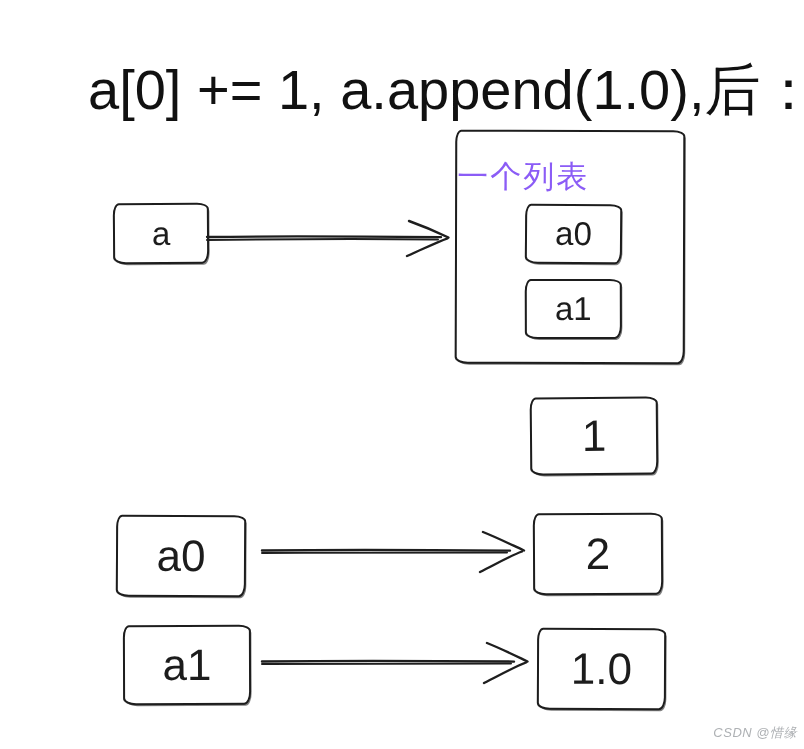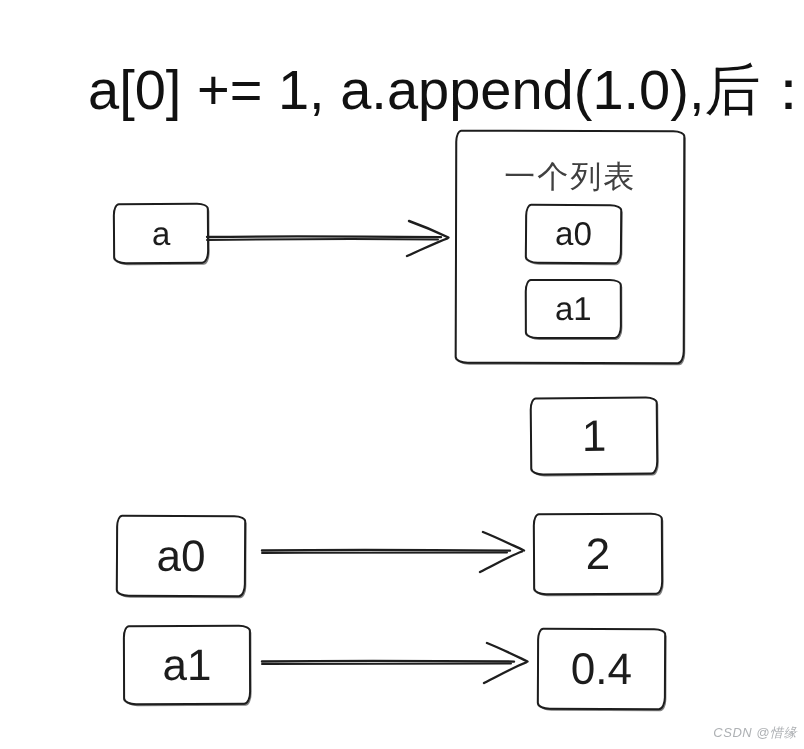--- a/index.html
+++ b/index.html
@@ -14,22 +14,22 @@
   
   .sketch-box{
     position:absolute;background:#fff;border:2.4px solid #1d1d1d;
     border-radius:6px 12px 7px 13px / 12px 6px 13px 7px;
     box-shadow:1.5px 2px 0 -1px rgba(25,25,25,.55), -1px 1px 0 -1px rgba(25,25,25,.3);
     display:flex;align-items:center;justify-content:center;
   }
   .box-a      {left:113px;top:203px;width:92px; height:57px; font-size:33px; transform:rotate(-.4deg);}
   .list-box   {left:455px;top:130px;width:226px;height:230px; transform:rotate(.15deg);
                display:block;}
-  .list-label {position:absolute;left:0;right:0;top:24px;text-align:center;
-               font-size:31px;color:#404040;letter-spacing:2px;
+  .list-label {position:absolute;left:0;right:0;top:24px;
+               font-size:31px;color:#8b5cf6;letter-spacing:2px;
                font-family:"Liberation Serif","DejaVu Serif",serif;}
   .inner-a0   {left:68px;top:72px; width:93px;height:56px;font-size:33px;transform:rotate(.3deg);}
   .inner-a1   {left:68px;top:147px;width:93px;height:56px;font-size:33px;transform:rotate(-.3deg);}
   .list-box .sketch-box{position:absolute;}
   .box-one    {left:530px;top:397px;width:124px;height:74px;font-size:44px;transform:rotate(-.5deg);}
   .box-a0     {left:116px;top:515px;width:126px;height:78px;font-size:44px;transform:rotate(.3deg);}
   .box-two    {left:533px;top:513px;width:126px;height:78px;font-size:44px;transform:rotate(-.3deg);}
   .box-a1     {left:123px;top:625px;width:124px;height:76px;font-size:44px;transform:rotate(-.2deg);}
   .box-ten    {left:537px;top:628px;width:125px;height:78px;font-size:44px;transform:rotate(.25deg);}
   .arrow{position:absolute;overflow:visible;}
@@ -88,18 +88,18 @@
   <div class="sketch-box box-a1">
     <span>a1</span>
   </div>
   <svg class="arrow" style="left:258px;top:640px;" width="274" height="46" viewBox="0 0 274 46">
     <path d="M4,21.5 C90,20.5 190,21 256,21.6" stroke-width="2.4"></path>
     <path d="M4,24 C95,23.2 185,23.5 253,23.6" stroke-width="2"></path>
     <path d="M229,3 C244,9 258,16 269.5,21.5" stroke-width="2.4"></path>
     <path d="M226,43 C242,35 256,27 268,22.5" stroke-width="2.4"></path>
   </svg>
   <div class="sketch-box box-ten">
-    <span>0.4</span>
+    <span>1.0</span>
   </div>
 
   <div class="watermark">CSDN @惜缘</div>
 
 </div>
 
 </body></html>

